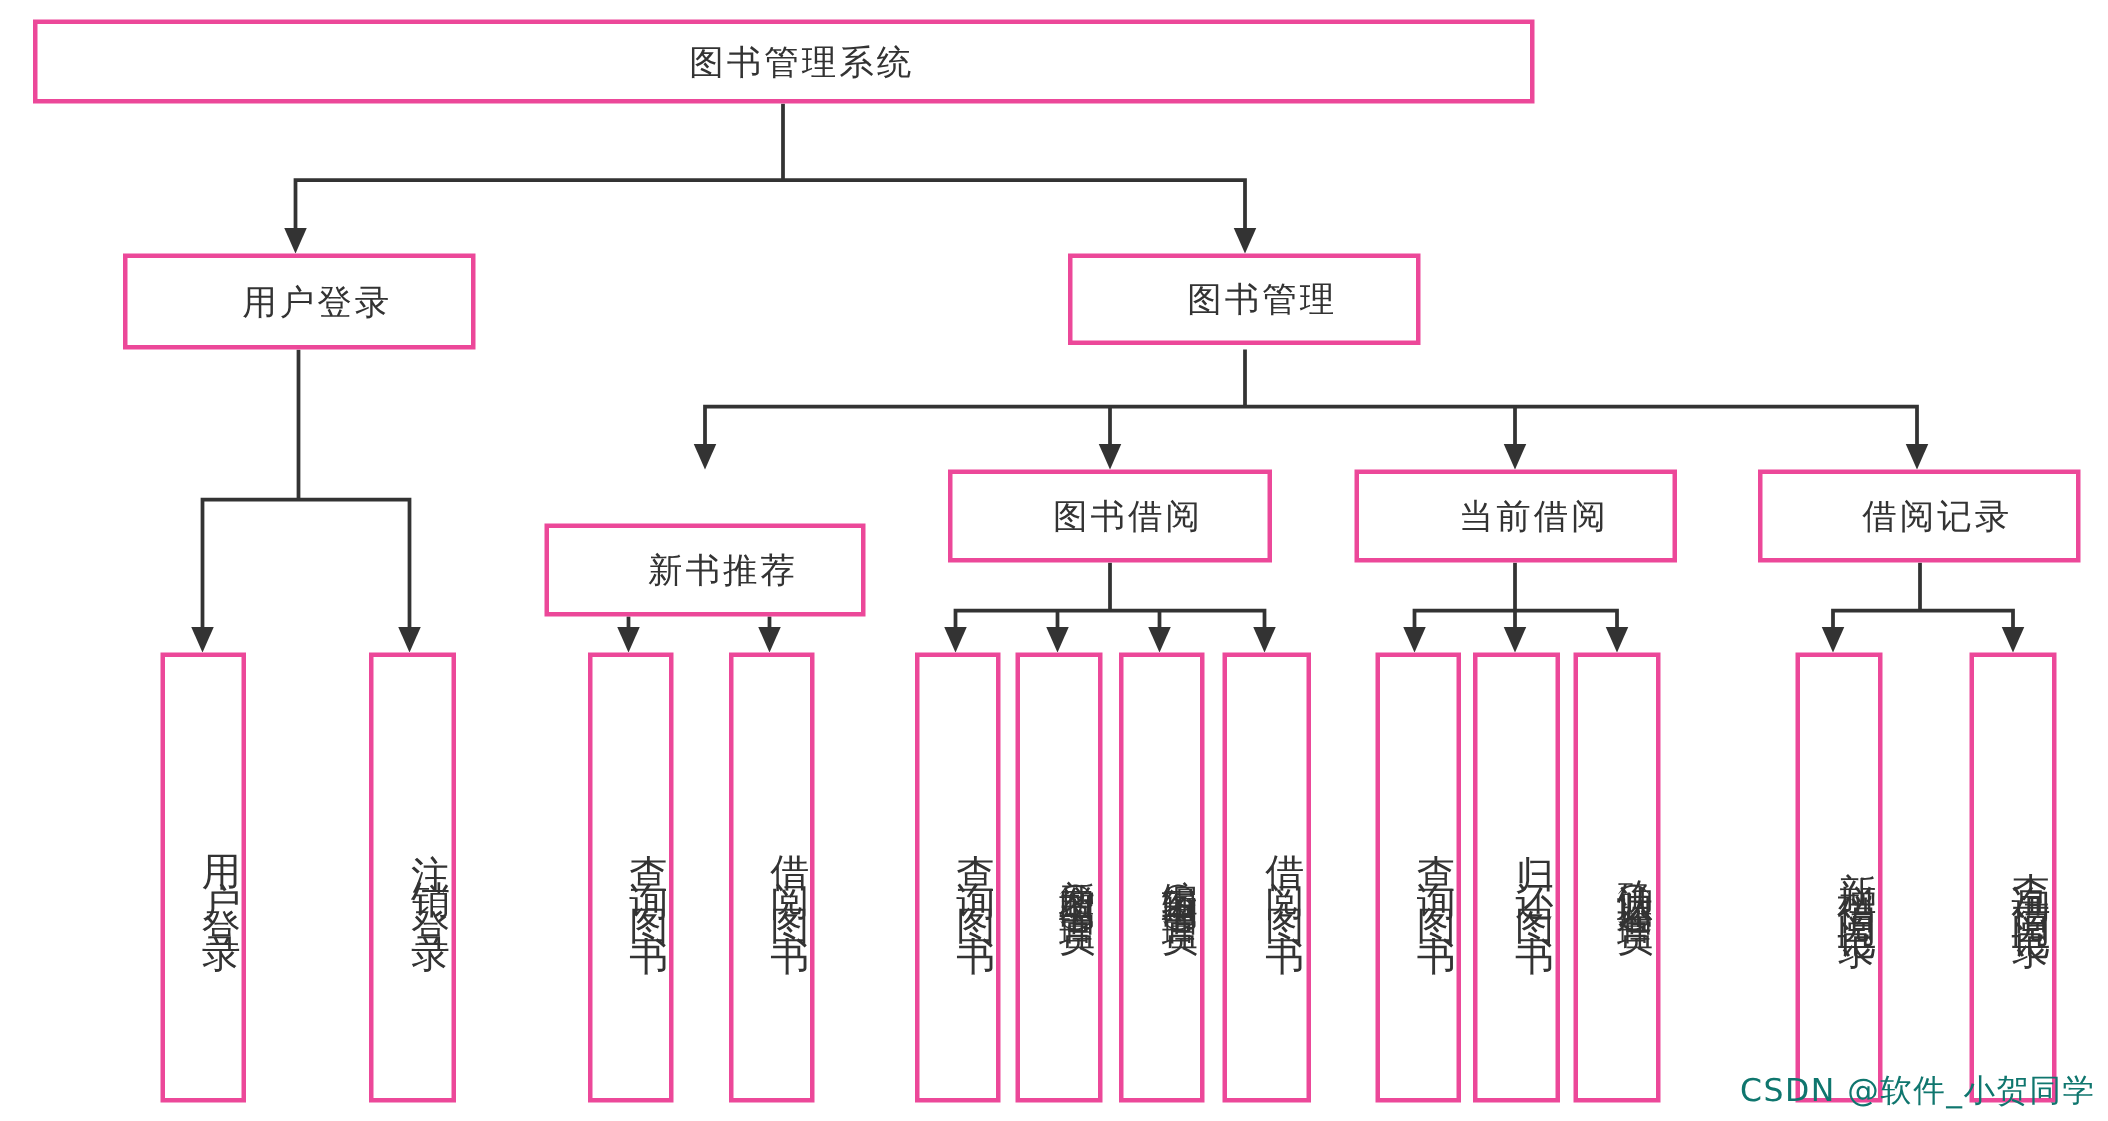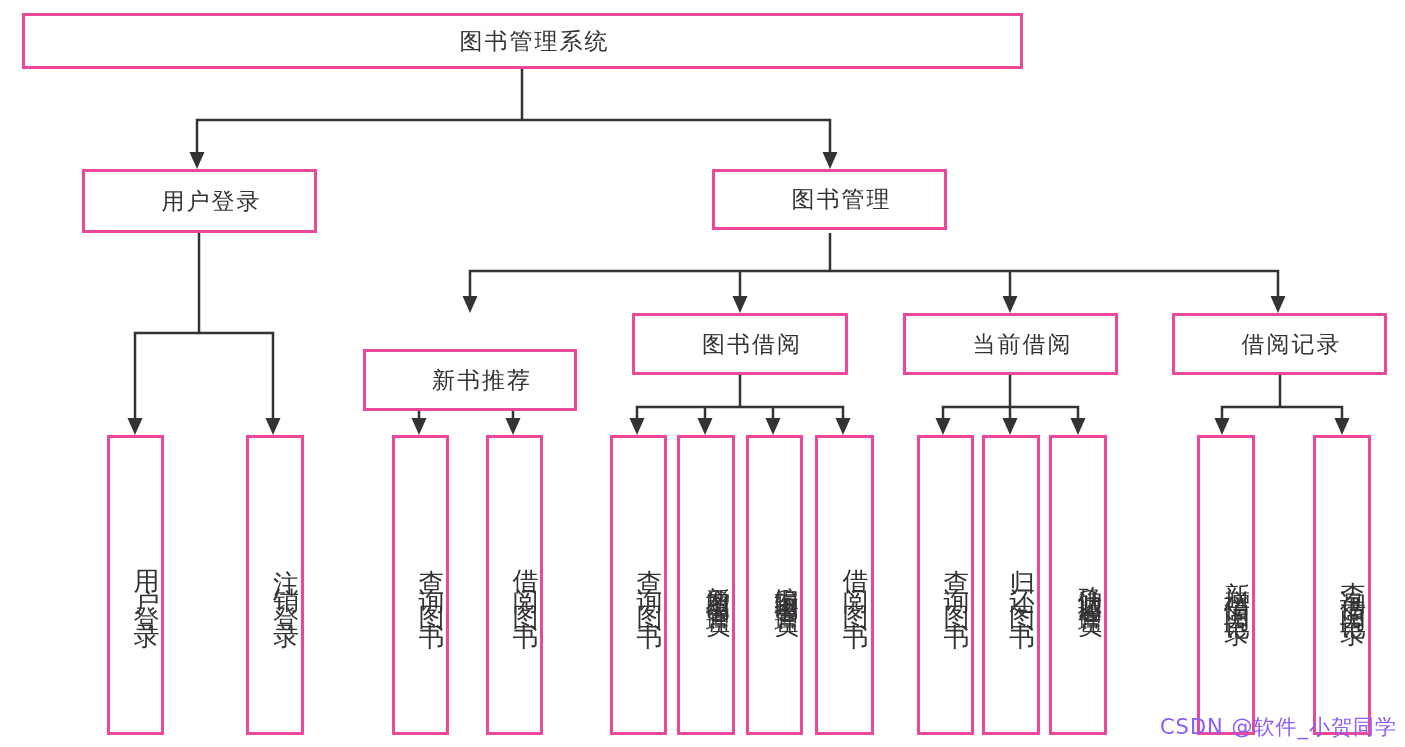--- a/index.html
+++ b/index.html
@@ -43,21 +43,21 @@
   .n-bb3 { left:746px;  width:57px; }
   .n-bb4 { left:815px;  width:59px; }
   .n-cb1 { left:917px;  width:57px; }
   .n-cb2 { left:982px;  width:58px; }
   .n-cb3 { left:1049px; width:58px; }
   .n-rb1 { left:1197px; width:58px; }
   .n-rb2 { left:1313px; width:58px; }
 
   .watermark {
     position:absolute; right:8px; bottom:6px; z-index:5;
-    font-size:21px; color:#8b5cf6; letter-spacing:1px; white-space:nowrap;
+    font-size:21px; color:#0f766e; letter-spacing:1px; white-space:nowrap;
   }
 </style>
 </head>
 <body>
 
 <div class="canvas">
 
   <svg class="wires" width="1405" height="747" viewBox="0 0 1405 747">
     <g fill="none" stroke="#333333" stroke-width="2.5">
 

